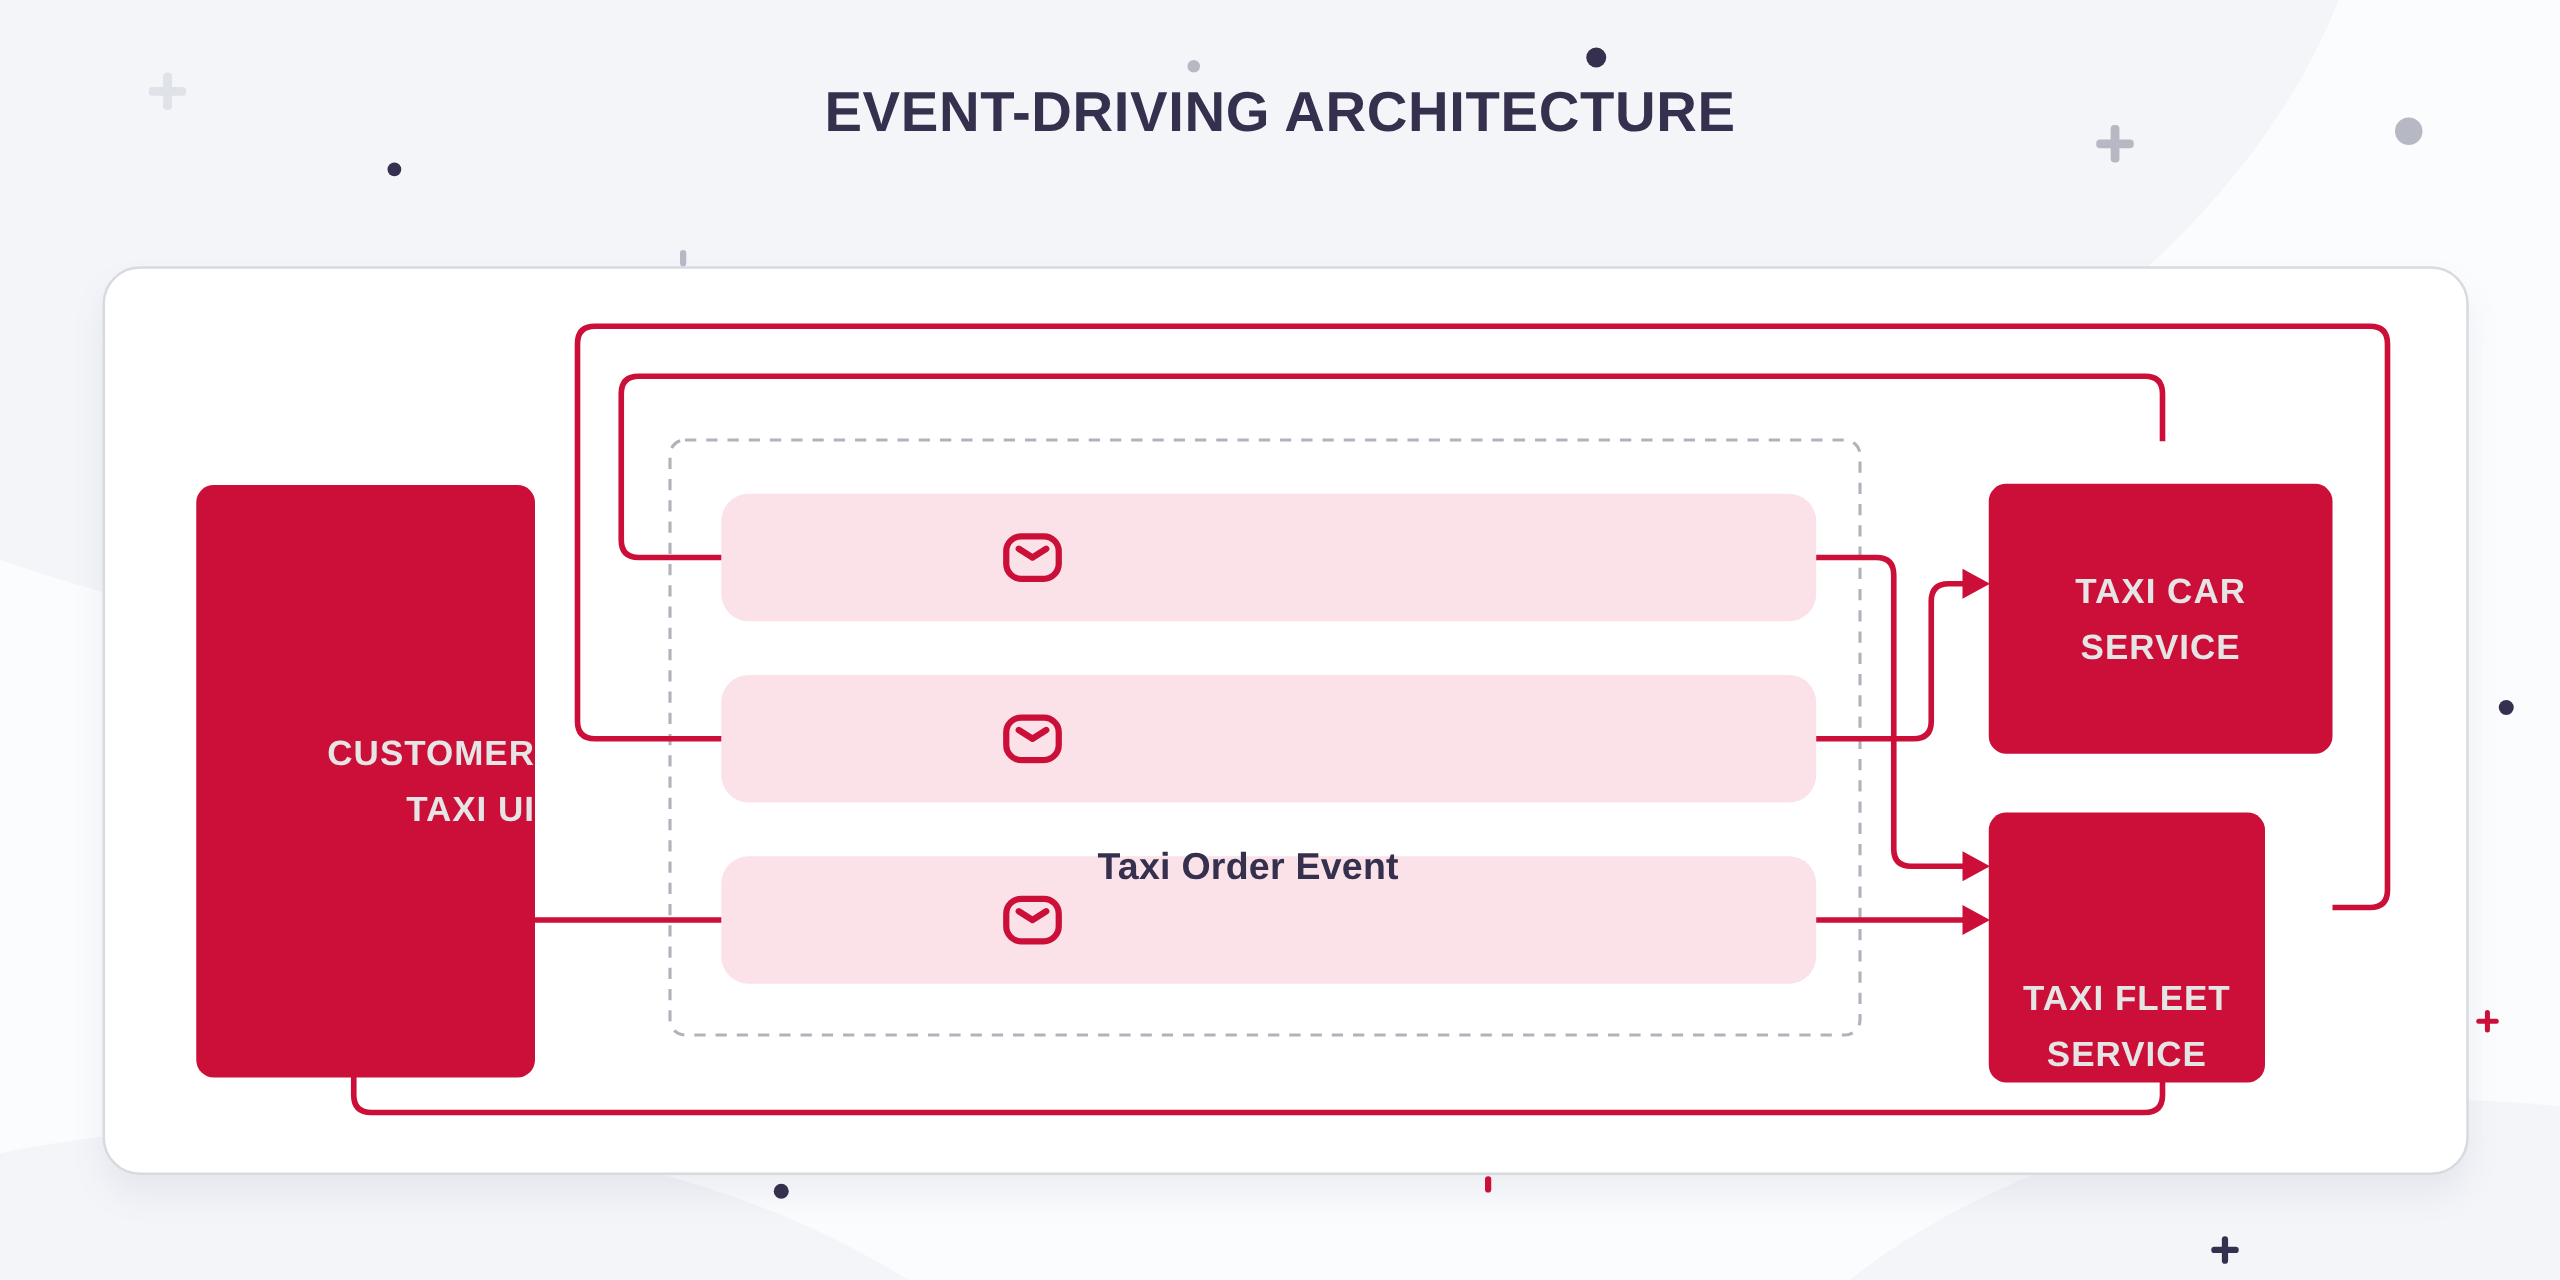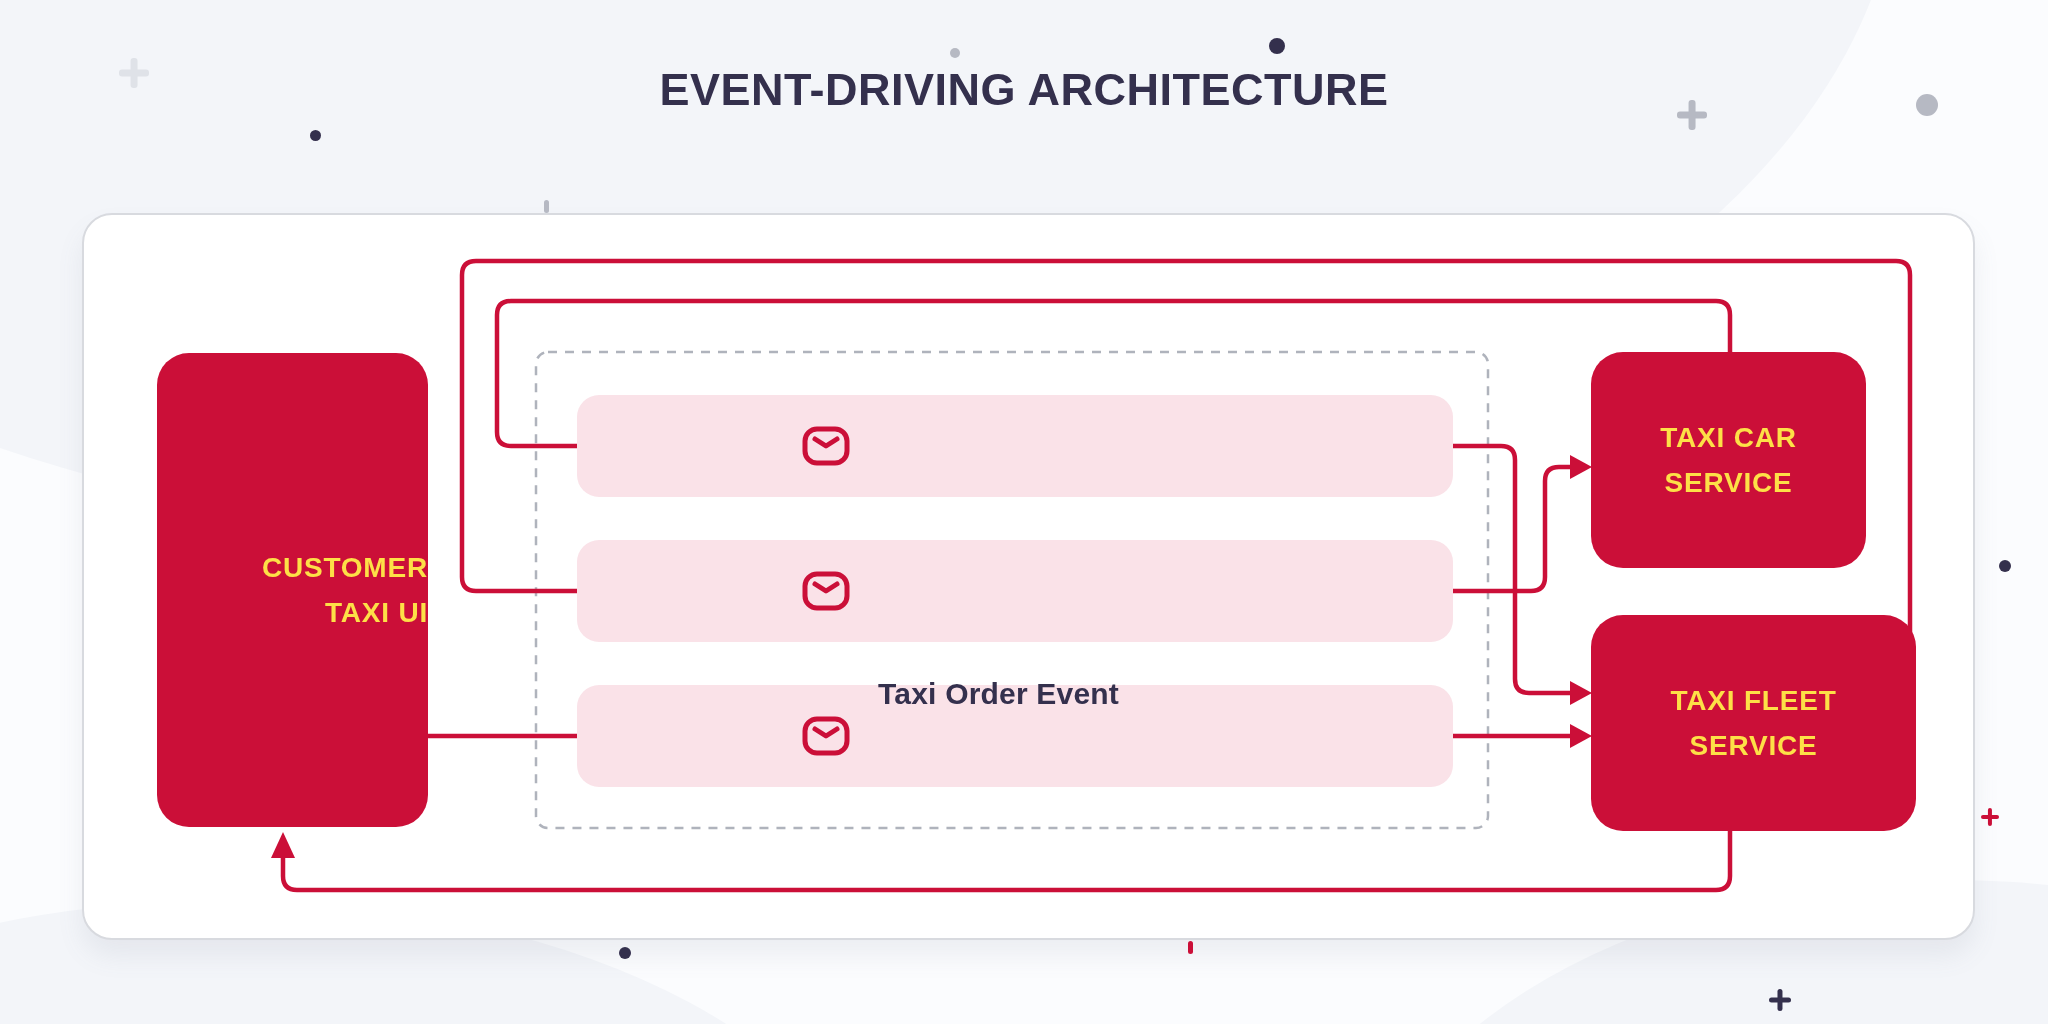--- a/index.html
+++ b/index.html
@@ -53,25 +53,26 @@
   .evt-label{
     position:absolute;left:878px;transform:translateY(-50%);
     font-size:30px;font-weight:bold;color:var(--navy-text,#34304D);
     letter-spacing:.2px;white-space:nowrap;
   }
 
   
   .node{
     position:absolute;
     background:var(--accent-red,#CB0F38);
-    border-radius:32px;
-    color:#fde047;
+    border-radius:14px;
+    color:#e5e5e5;
     display:flex;flex-direction:column;align-items:center;justify-content:center;
     font-weight:bold;font-size:28px;letter-spacing:.8px;line-height:45px;
     text-align:center;
+    margin-top:35px;
   }
 
   
   .dot{position:absolute;border-radius:50%;}
   .tick{position:absolute;border-radius:3px;}
   .plus{position:absolute;}
   .plus::before,.plus::after{
     content:"";position:absolute;background:currentColor;border-radius:3px;
     left:50%;top:50%;transform:translate(-50%,-50%);
   }
@@ -137,21 +138,21 @@
   <div class="evt-label" style="top:694px;">Taxi Order Event</div>
 
   <div class="node" style="left:157px;top:353px;width:271px;height:474px;align-items:flex-end;">
     <span>CUSTOMER</span>
     <span>TAXI UI</span>
   </div>
   <div class="node" style="left:1591px;top:352px;width:275px;height:216px;">
     <span>TAXI CAR</span>
     <span>SERVICE</span>
   </div>
-  <div class="node" style="left:1591px;top:615px;width:325px;height:216px;">
+  <div class="node" style="left:1591px;top:615px;width:221px;height:216px;justify-content:flex-end;">
     <span>TAXI FLEET</span>
     <span>SERVICE</span>
   </div>
 
   <div class="plus" style="left:119px;top:58px;width:30px;height:30px;color:var(--deco-light-gray,#DFE2E8);"></div>
   <div class="dot" style="left:310px;top:130px;width:11px;height:11px;background:var(--navy-text,#34304D);"></div>
   <div class="dot" style="left:950px;top:48px;width:10px;height:10px;background:var(--deco-gray,#B6B9C3);"></div>
   <div class="dot" style="left:1269px;top:38px;width:16px;height:16px;background:var(--navy-text,#34304D);"></div>
   <div class="plus" style="left:1677px;top:100px;width:30px;height:30px;color:var(--deco-gray,#B6B9C3);"></div>
   <div class="dot" style="left:1916px;top:94px;width:22px;height:22px;background:var(--deco-gray,#B6B9C3);"></div>

